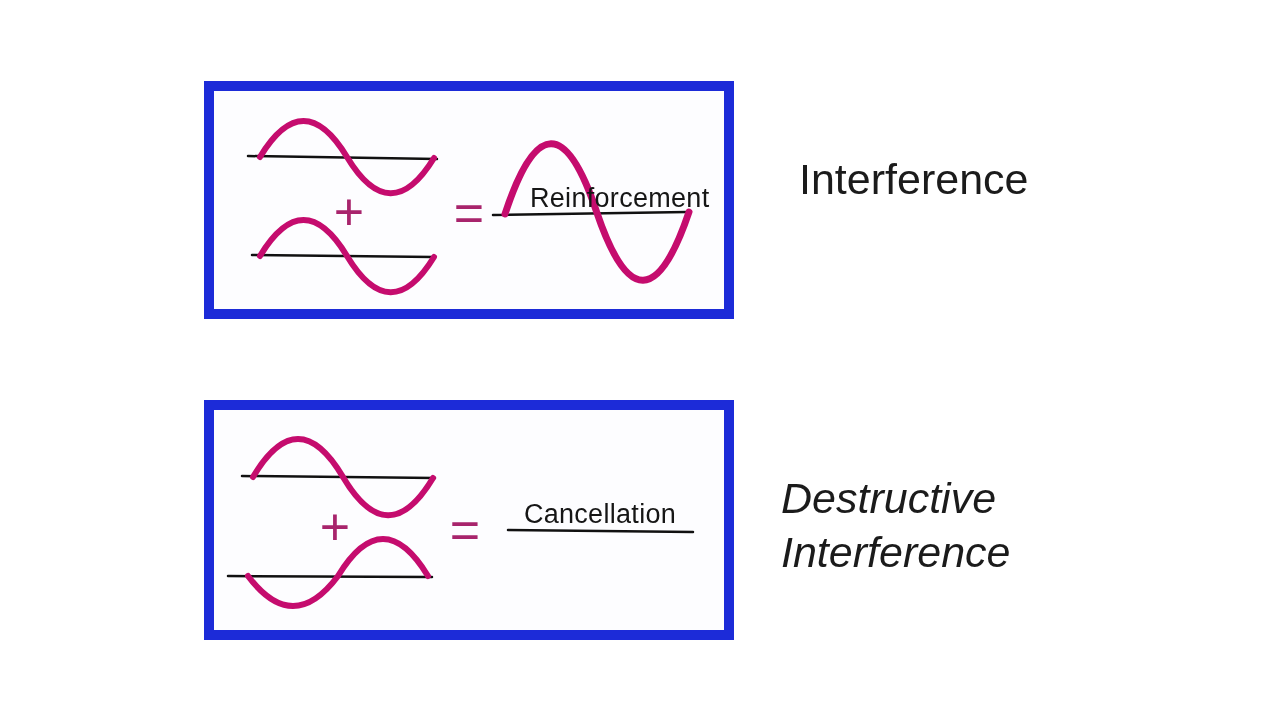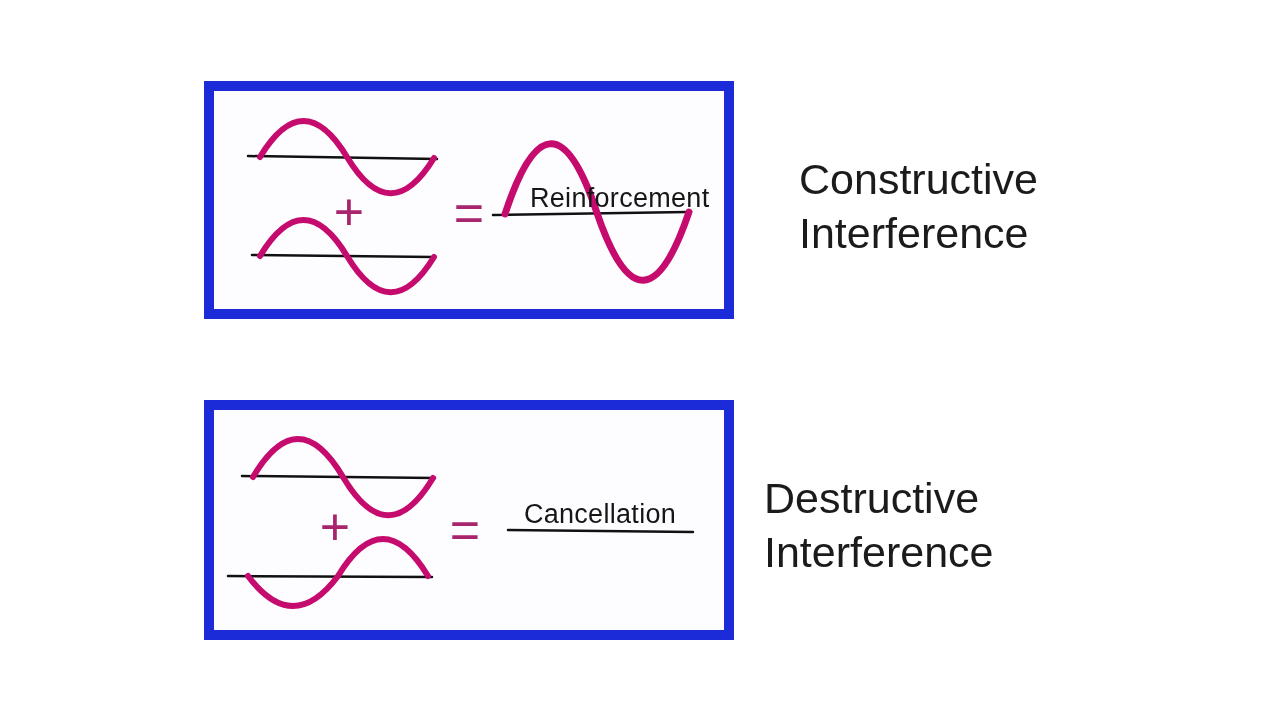--- a/index.html
+++ b/index.html
@@ -71,22 +71,23 @@
     font-size: 43px;
     line-height: 54px;
     font-weight: 400;
     white-space: nowrap;
   }
   #caption-constructive {
     left: 799px;
     top: 152px;
   }
   #caption-destructive {
-    left: 764px;
+    left: 781px;
     top: 471px;
+    font-style: italic;
   }
 </style>
 </head>
 <body>
 
 <div class="stage">
 
   <div class="wavebox" id="box-constructive">
     <svg viewBox="0 0 510 218">
 
@@ -106,21 +107,20 @@
 
       <g>
         <line class="axis-line" x1="279" y1="124" x2="473" y2="121"></line>
         <path class="wave wave-big" d="M 291 123 Q 337 -17 383 122 Q 429 257 475 121"></path>
         <text class="result-text" x="316" y="116">Reinforcement</text>
       </g>
     </svg>
   </div>
 
   <div class="caption" id="caption-constructive">
-    <div>Constructive</div>
     <div>Interference</div>
   </div>
 
   <div class="wavebox" id="box-destructive">
     <svg viewBox="0 0 510 220">
 
       <g>
         <line class="axis-line" x1="28" y1="66" x2="221" y2="68"></line>
         <path class="wave" d="M 39 67 Q 84 -9 129 67 Q 174 143 219 68"></path>
       </g>

